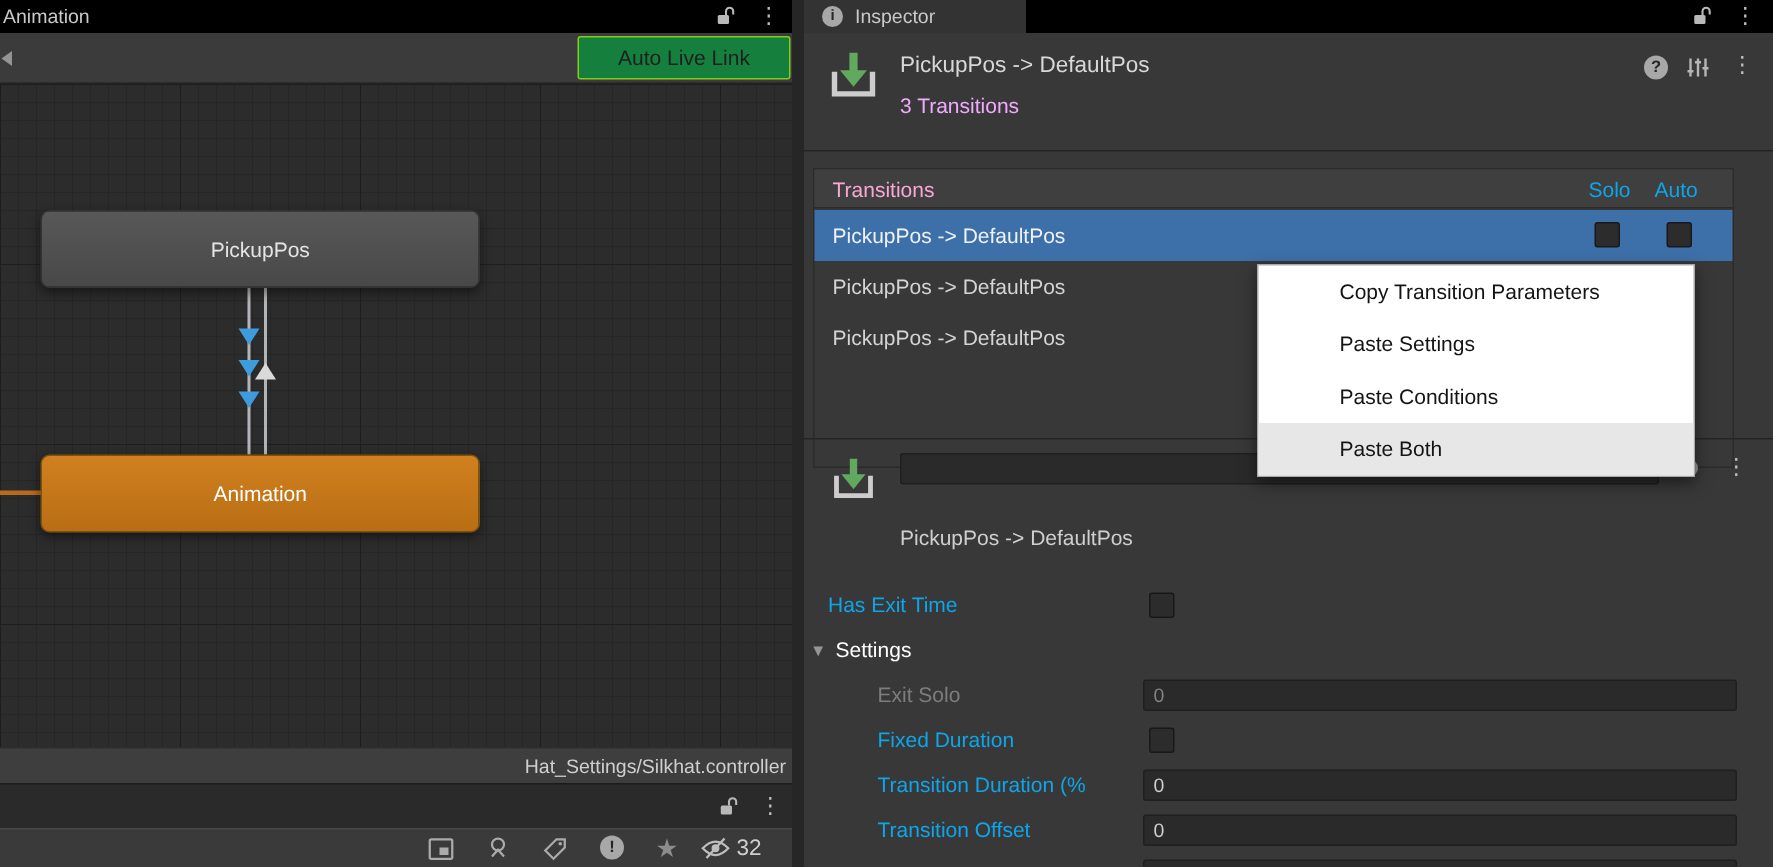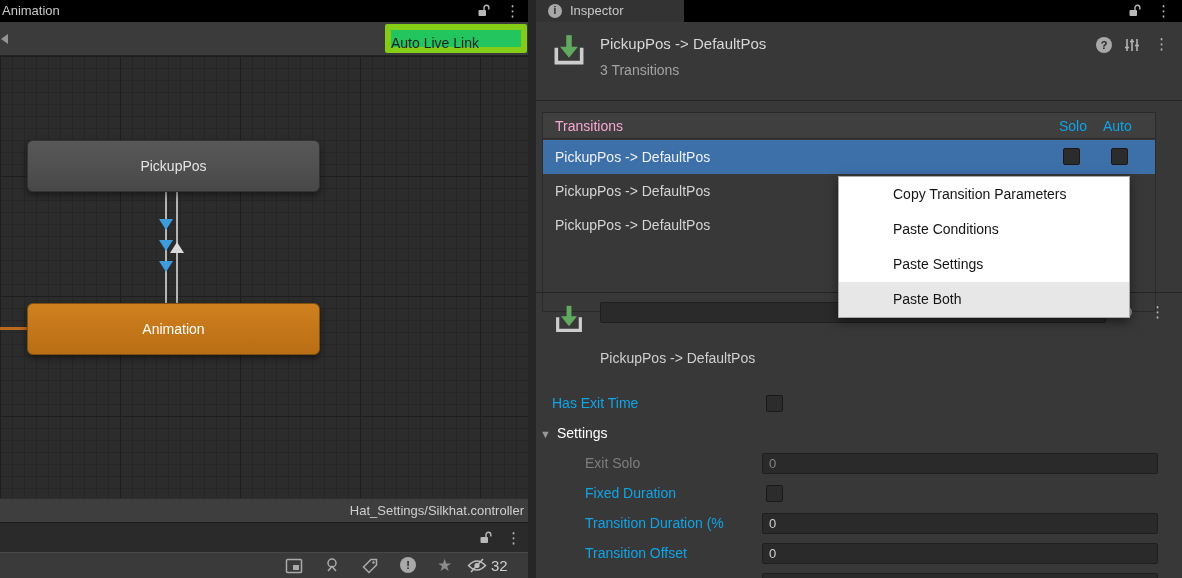--- a/index.html
+++ b/index.html
@@ -51,22 +51,22 @@
   }
   .menu-item { height:35px; line-height:35px; padding-left:54px; font-size:14px; color:#141414; white-space:nowrap; }
   .menu-item.highlight { background:#e7e7e7; }
   .circ-icon {
     display:inline-block; border-radius:50%; background:#a8a8a8; color:#262626;
     text-align:center; font-weight:bold;
   }
   .tri-left { width:0; height:0; border-top:5px solid transparent; border-bottom:5px solid transparent; border-right:7px solid #949494; }
   .foldout { position:absolute; font-size:11px; color:#969696; }
   .btn-live {
-    position:absolute; background:#22c55e; border:6px solid #84cc16; border-radius:2px;
-    color:#1f1f1f; font-size:14px; line-height:27px;
+    position:absolute; background:#15803d; border:1px solid #84cc16; border-radius:2px;
+    color:#1f1f1f; font-size:14px; text-align:center; line-height:27px;
   }
   .divider { position:absolute; height:1px; background:#242424; }
   .icon-abs { position:absolute; line-height:0; }
 </style>
 </head>
 <body>
 
 <div class="root">
 
   <div class="tabbar" style="left:0; top:0; width:530px;">
@@ -165,21 +165,21 @@
   <div class="abs" style="left:536px; top:22px; width:646px; height:556px; background:#383838;">
 
     <span class="icon-abs" style="left:14px; top:10px;">
       <svg width="38" height="38" viewBox="0 0 36 36">
         <path d="M6 15 V29 H30 V15" fill="none" stroke="#cdcdcd" stroke-width="3.4"></path>
         <rect x="15.4" y="3" width="5.2" height="12" fill="#61a95f"></rect>
         <path d="M9.5 14 H26.5 L18 24.5 Z" fill="#61a95f"></path>
       </svg>
     </span>
     <span class="lbl" style="left:64px; top:13px; font-size:15px; color:#d8d8d8;">PickupPos -&gt; DefaultPos</span>
-    <span class="lbl" style="left:64px; top:40px; color:#a3a3a3;">3 Transitions</span>
+    <span class="lbl" style="left:64px; top:40px; color:#f0abfc;">3 Transitions</span>
     <span class="circ-icon abs" style="left:560px; top:15px; width:16px; height:16px; font-size:11px; line-height:16px;">?</span>
     <span class="icon-abs" style="left:588px; top:15px;">
       <svg width="16" height="16" viewBox="0 0 16 16" stroke="#b5b5b5" stroke-width="1.6">
         <line x1="3" y1="2" x2="3" y2="14"></line>
           <line x1="8" y1="2" x2="8" y2="14"></line>
           <line x1="13" y1="2" x2="13" y2="14"></line>
         <line x1="1" y1="10.5" x2="5" y2="10.5"></line>
           <line x1="6" y1="4.5" x2="10" y2="4.5"></line>
           <line x1="11" y1="8.5" x2="15" y2="8.5"></line>
       </svg>
@@ -236,18 +236,18 @@
     <input class="field" style="left: 226px; top: 491px; width: 396px;" value="0">
 
     <span class="lbl" style="left:49px; top:523px;">Transition Offset</span>
     <input class="field" style="left: 226px; top: 521px; width: 396px;" value="0">
 
     <div class="field" style="left:226px; top:551px; width:396px;"></div>
   </div>
 
   <div class="menu">
     <div class="menu-item">Copy Transition Parameters</div>
+    <div class="menu-item">Paste Settings</div>
     <div class="menu-item">Paste Conditions</div>
-    <div class="menu-item">Paste Settings</div>
     <div class="menu-item highlight">Paste Both</div>
   </div>
 
 </div>
 
 </body></html>

